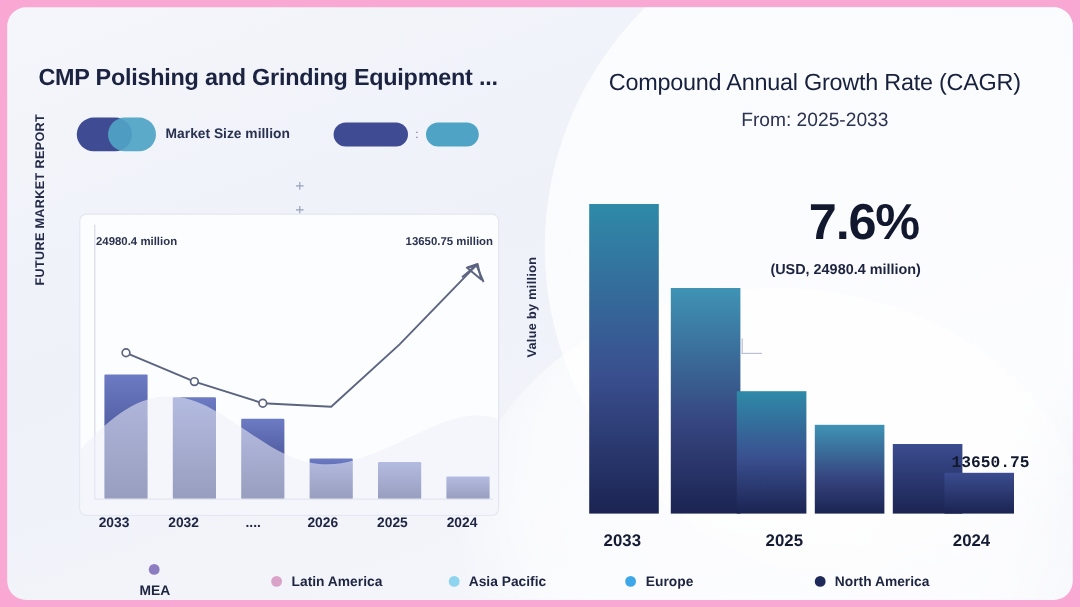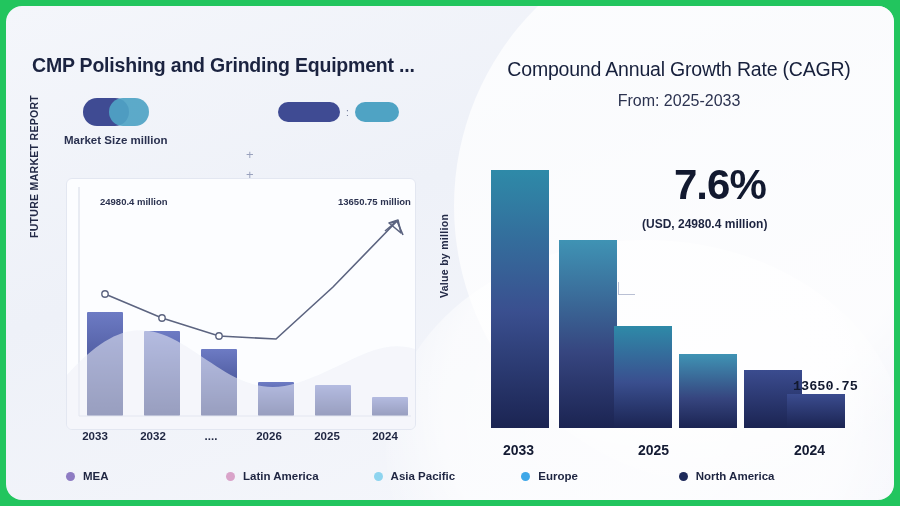--- a/index.html
+++ b/index.html
@@ -10,21 +10,21 @@
   body {
     width: 900px;
     height: 506px;
     font-family: "Liberation Sans", sans-serif;
     overflow: hidden;
   }
   #root {
     position: relative;
     width: 900px;
     height: 506px;
-    background: #22c55e;
+    background: #f9a8d4;
     box-sizing: border-box;
   }
   .canvas {
     position: absolute;
     left: 6px;
     top: 6px;
     width: 888px;
     height: 494px;
     border-radius: 16px;
     background: linear-gradient(160deg, #f4f6fb 0%, #eef1f8 40%, #f7f8fc 100%);
@@ -64,21 +64,20 @@
     white-space: nowrap;
     overflow: hidden;
   }
   .legend-top {
     position: absolute;
     left: 58px;
     top: 92px;
     display: flex;
     align-items: center;
     gap: 8px;
-    flex-direction: column;
   }
   .pill-double {
     position: relative;
     width: 66px;
     height: 28px;
   }
   .pill-double .p1 {
     position: absolute;
     left: 0;
     top: 0;
@@ -153,21 +152,20 @@
     height: 150px;
     opacity: 0.55;
   }
   .val-left {
     position: absolute;
     left: 74px;
     top: 190px;
     font-size: 9.5px;
     font-weight: bold;
     color: #2c3350;
-    margin-left: 20px;
   }
   .val-right {
     position: absolute;
     left: 332px;
     top: 190px;
     font-size: 9.5px;
     font-weight: bold;
     color: #2c3350;
   }
   .y-axis-label {
@@ -285,21 +283,21 @@
     align-items: center;
   }
   .legend-item {
     display: flex;
     align-items: center;
     gap: 8px;
     font-size: 11.5px;
     font-weight: bold;
     color: #1e2541;
   }
-  .li-1 { width: 128px; }
+  .li-1 { width: 128px; flex-direction: column; }
   .li-2 { width: 150px; padding-left: 34px; }
   .li-3 { width: 150px; }
   .li-4 { width: 160px; text-align: center; }
   .li-5 { width: 170px; }
   .dot {
     width: 9px;
     height: 9px;
     border-radius: 50%;
     display: inline-block;
   }

